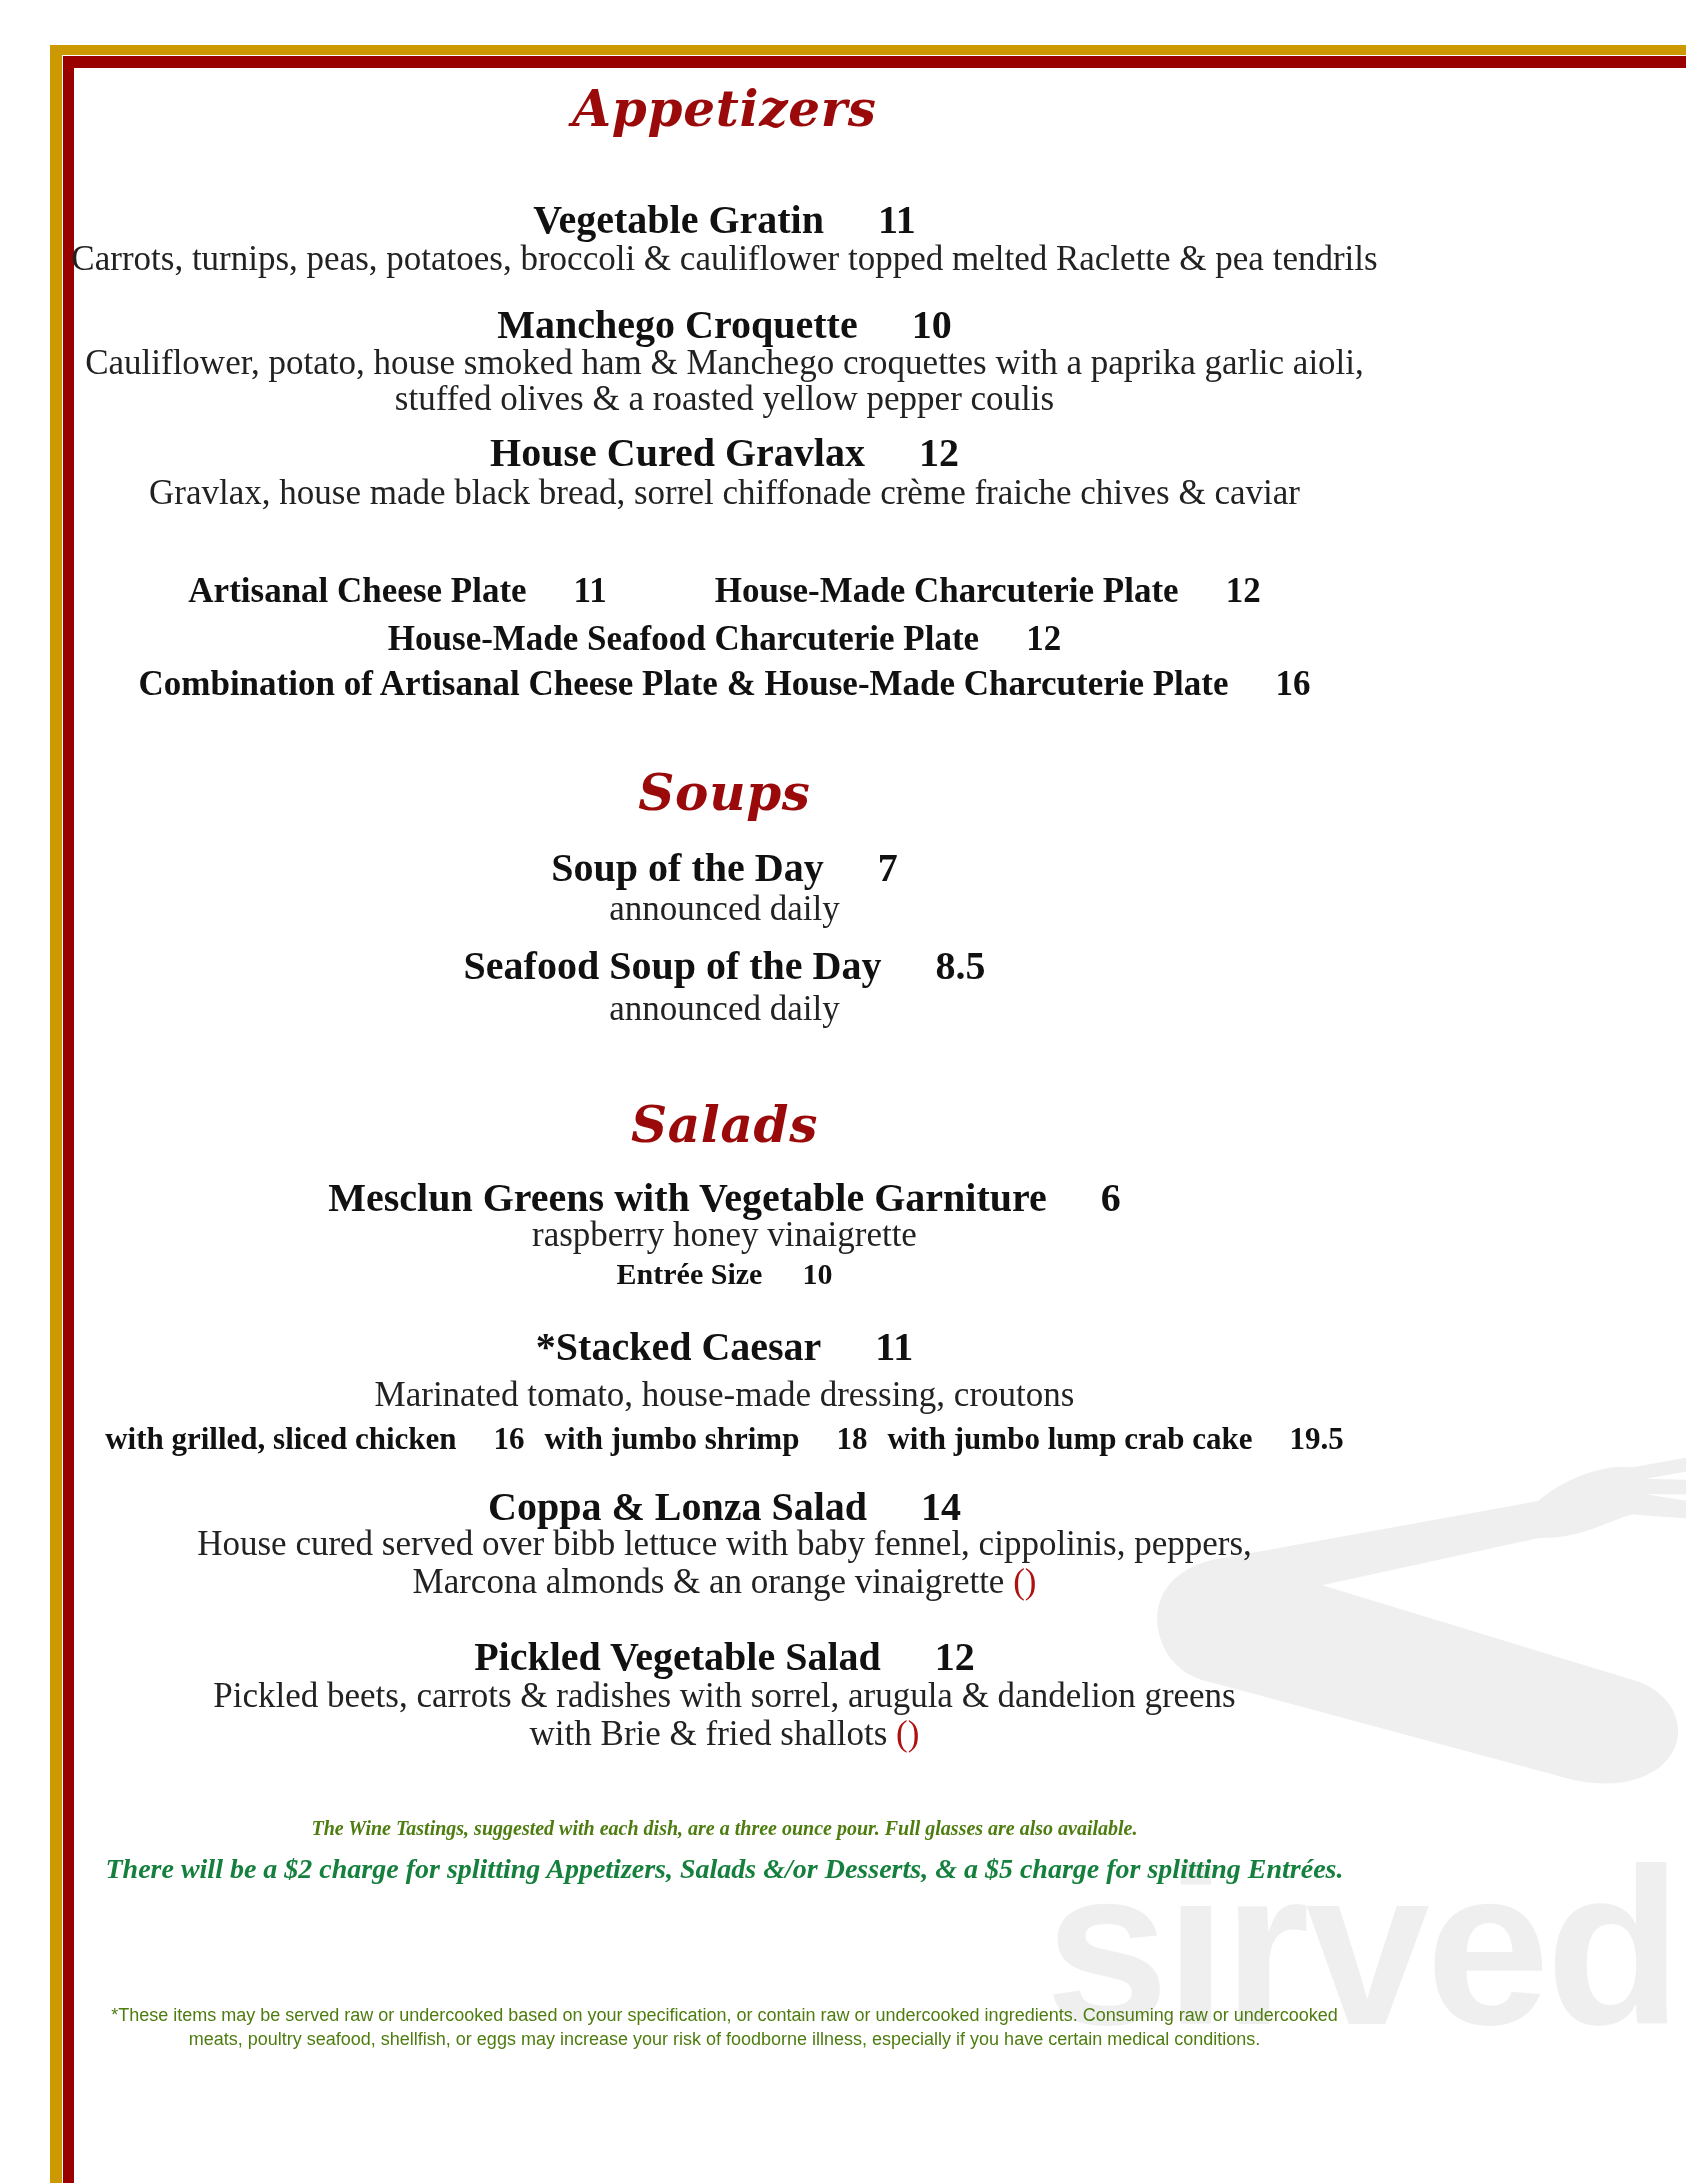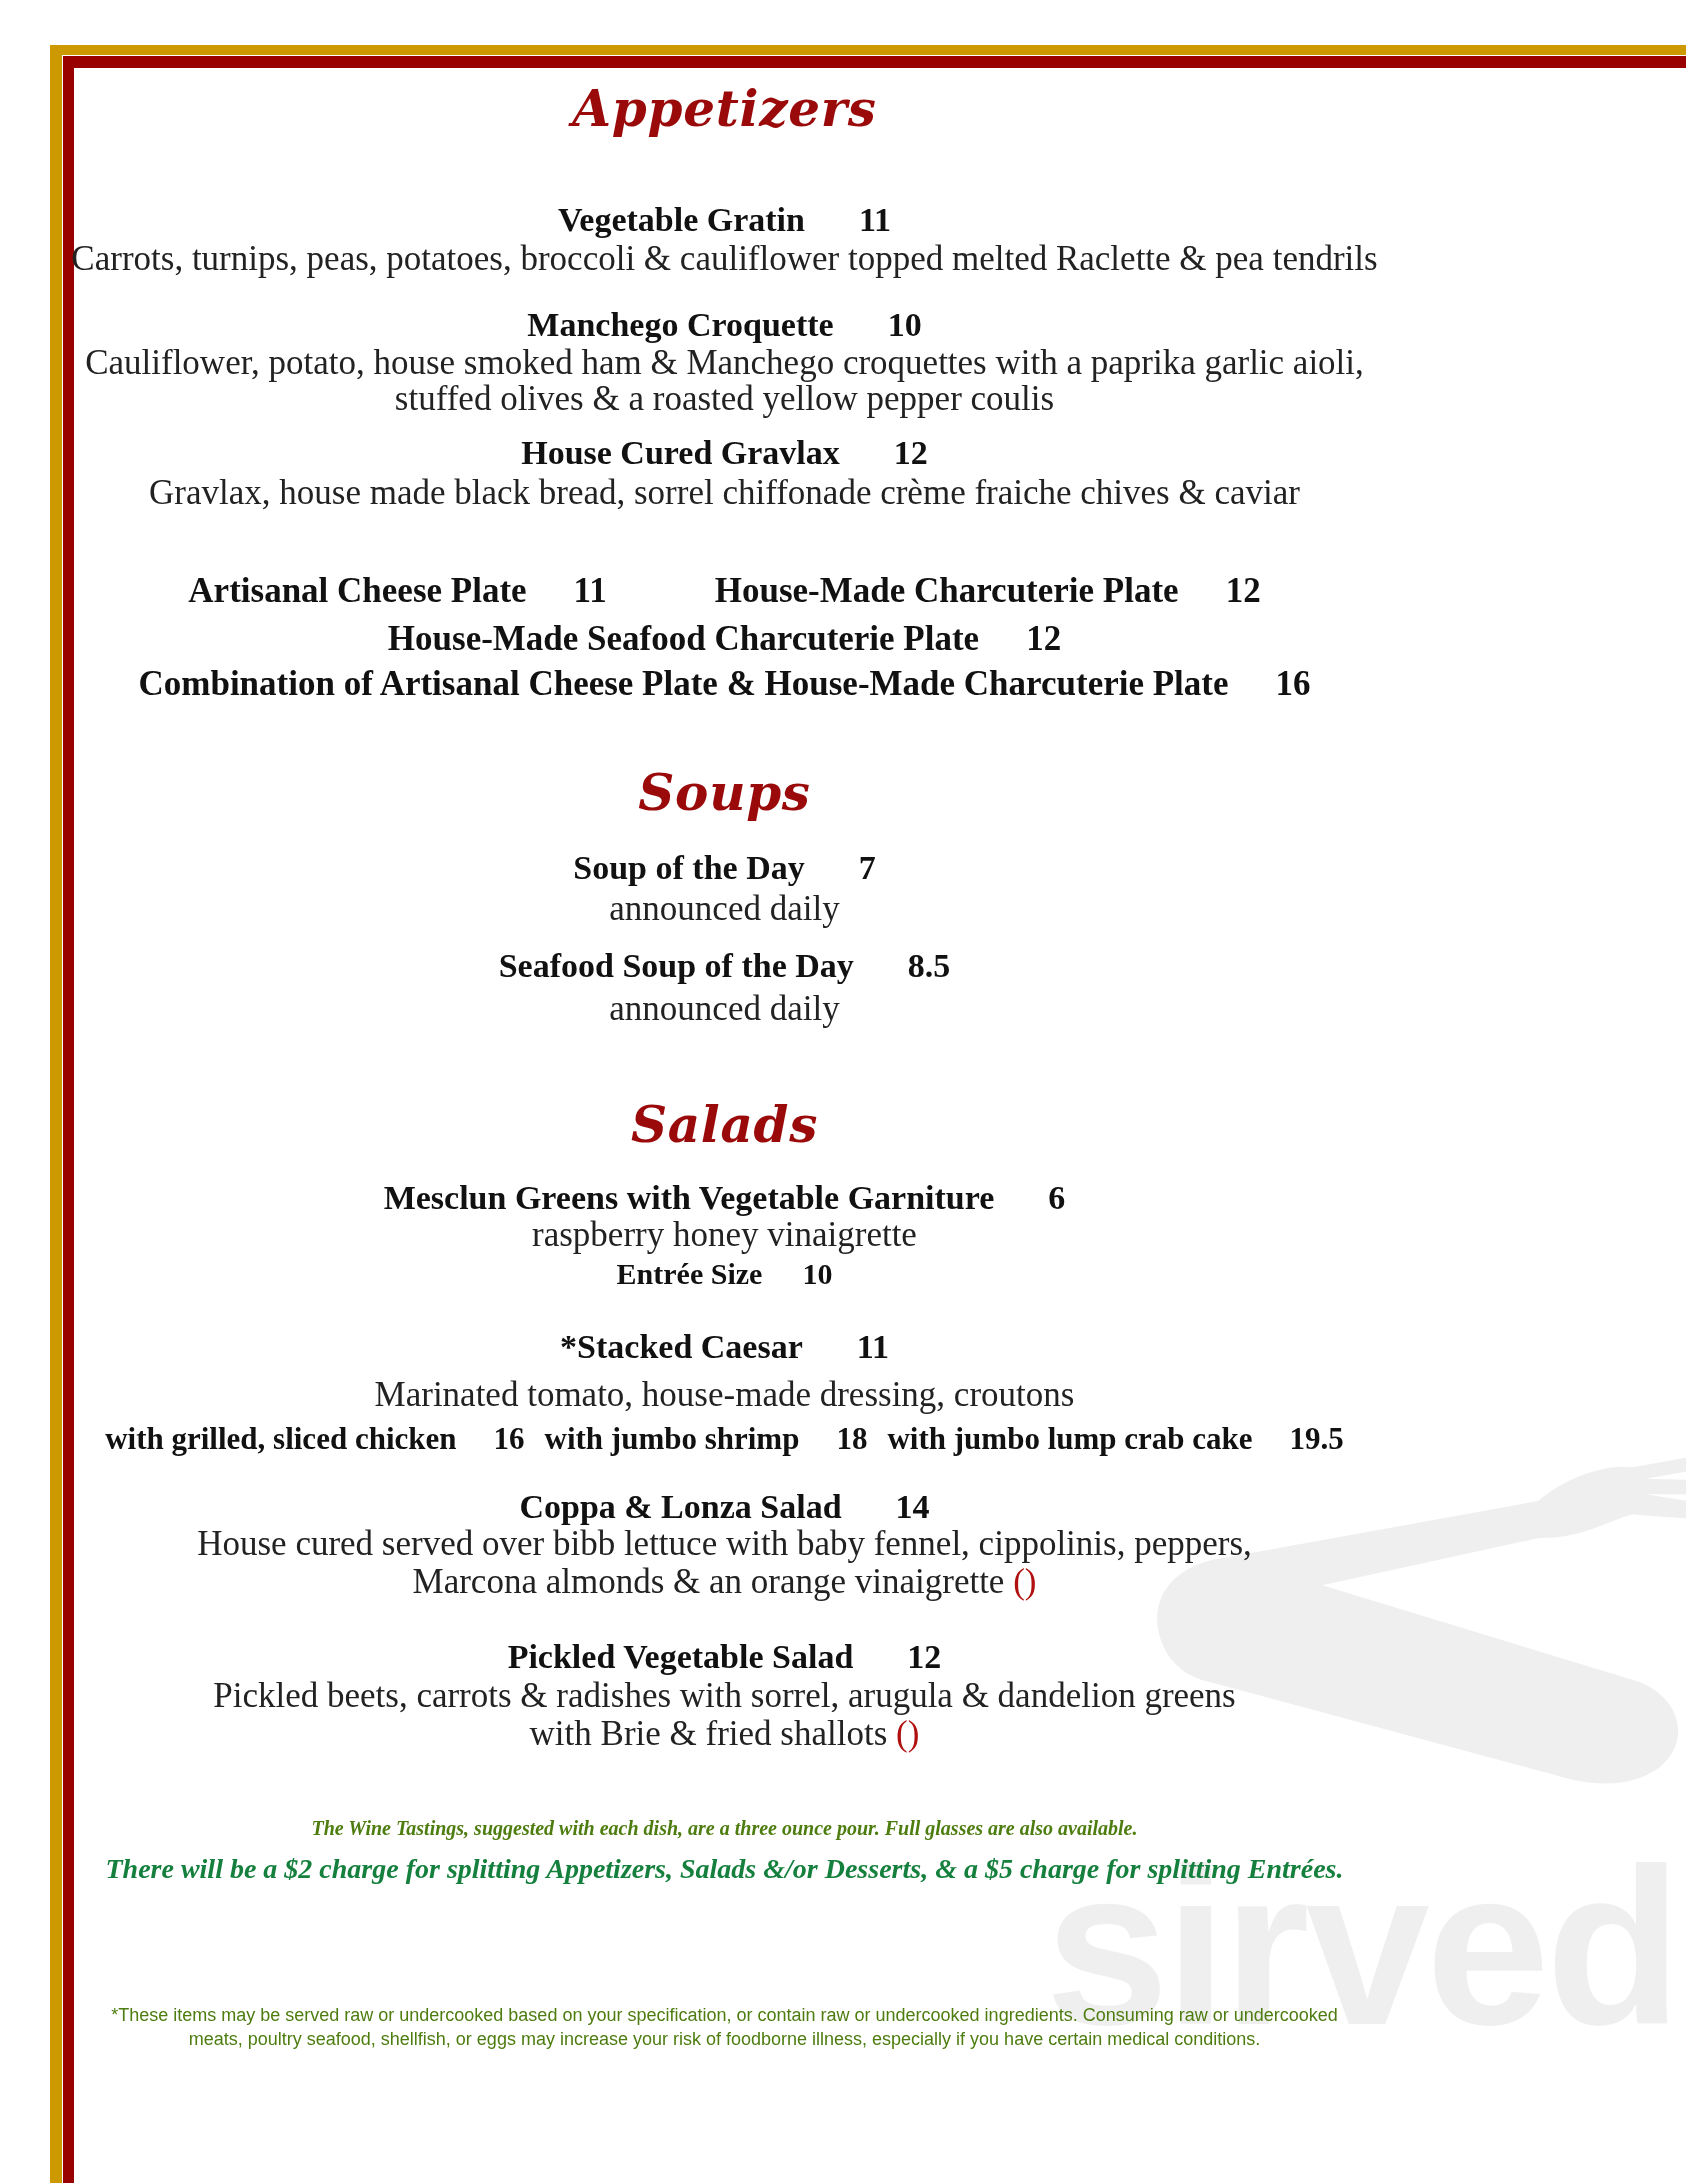--- a/index.html
+++ b/index.html
@@ -15,21 +15,21 @@
   .border-red-left  { position: absolute; left: 63px; top: 56px; width: 10.8px; height: 2127px; background: #990000; }
 
   .line {
     position: absolute; left: 0; width: 1449px; text-align: center;
     white-space: nowrap; transform: translateY(-50%); line-height: 1;
   }
   .heading {
     font-family: "DejaVu Serif", serif; font-style: italic; font-weight: bold;
     color: #9a0a0a; font-size: 50px; letter-spacing: 0.7px;
   }
-  .item-title { font-size: 34px; font-weight: bold; color: #111; }
+  .item-title { font-size: 40px; font-weight: bold; color: #111; }
   .item-title .price { margin-left: 54px; }
   .desc { font-size: 35px; color: #222; }
   .paren { color: #b01010; }
   .plate-row { font-size: 35px; font-weight: bold; }
   .plate-row .gap { display: inline-block; width: 47px; }
   .plate-row .pgap { display: inline-block; width: 108px; }
   .opt-row { font-size: 31px; font-weight: bold; }
   .opt-row .p { margin-left: 37px; margin-right: 20px; }
   .opt-row .p.last { margin-right: 0; }
   .wine1 { font-size: 20px; font-weight: bold; font-style: italic; color: #4d7c0f; }

